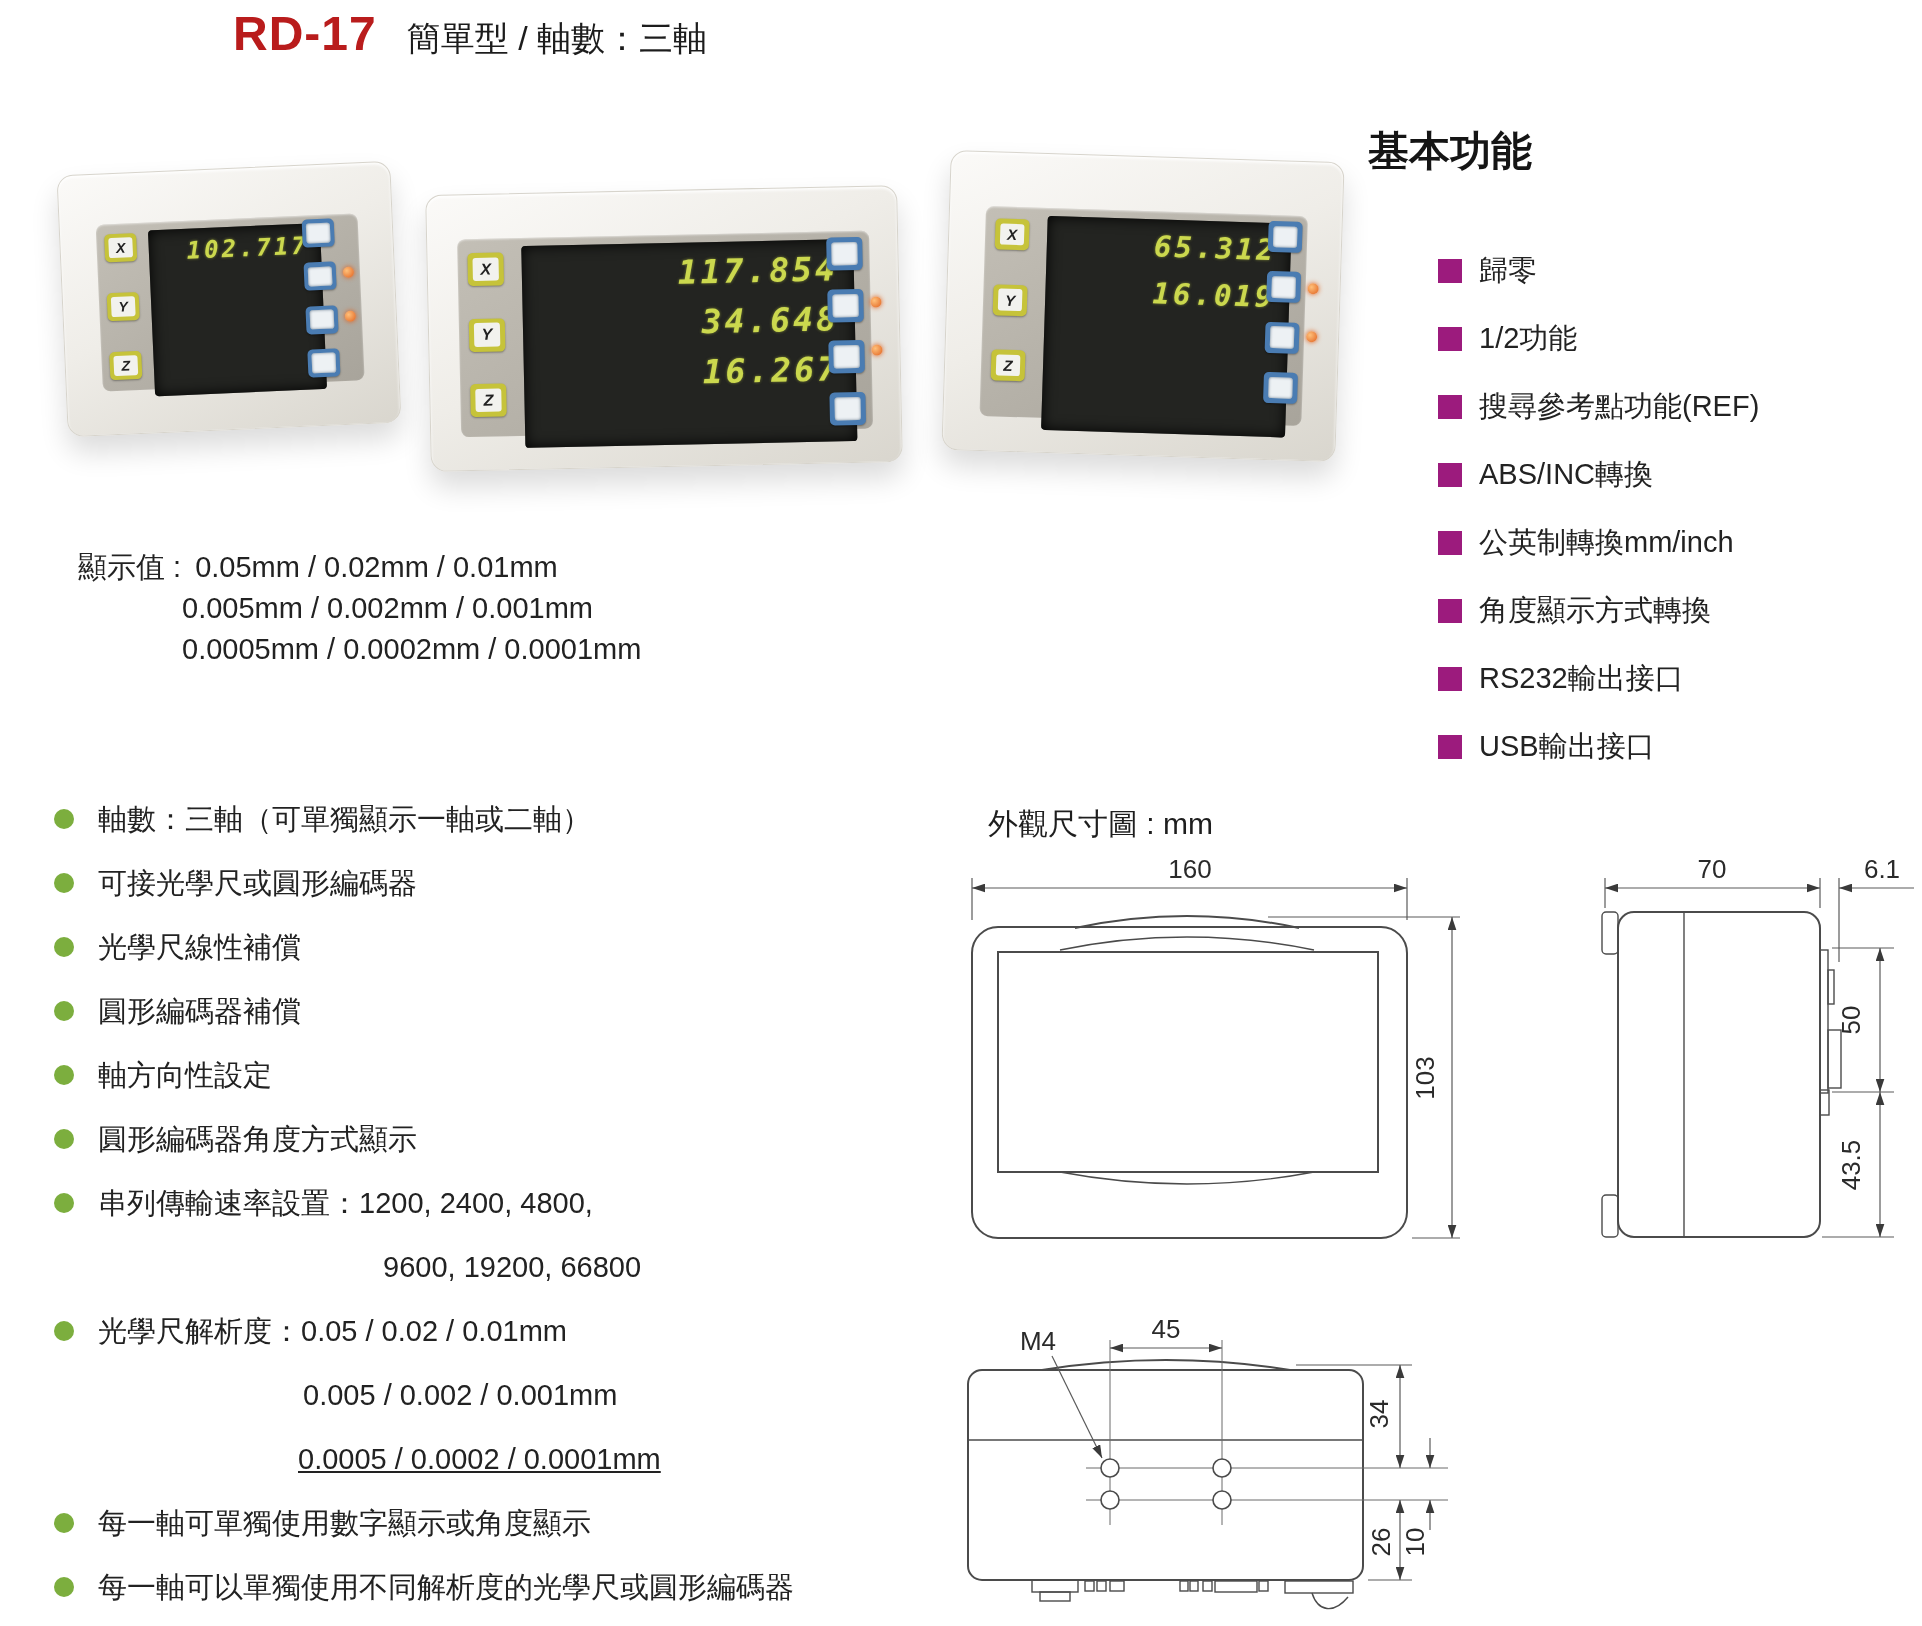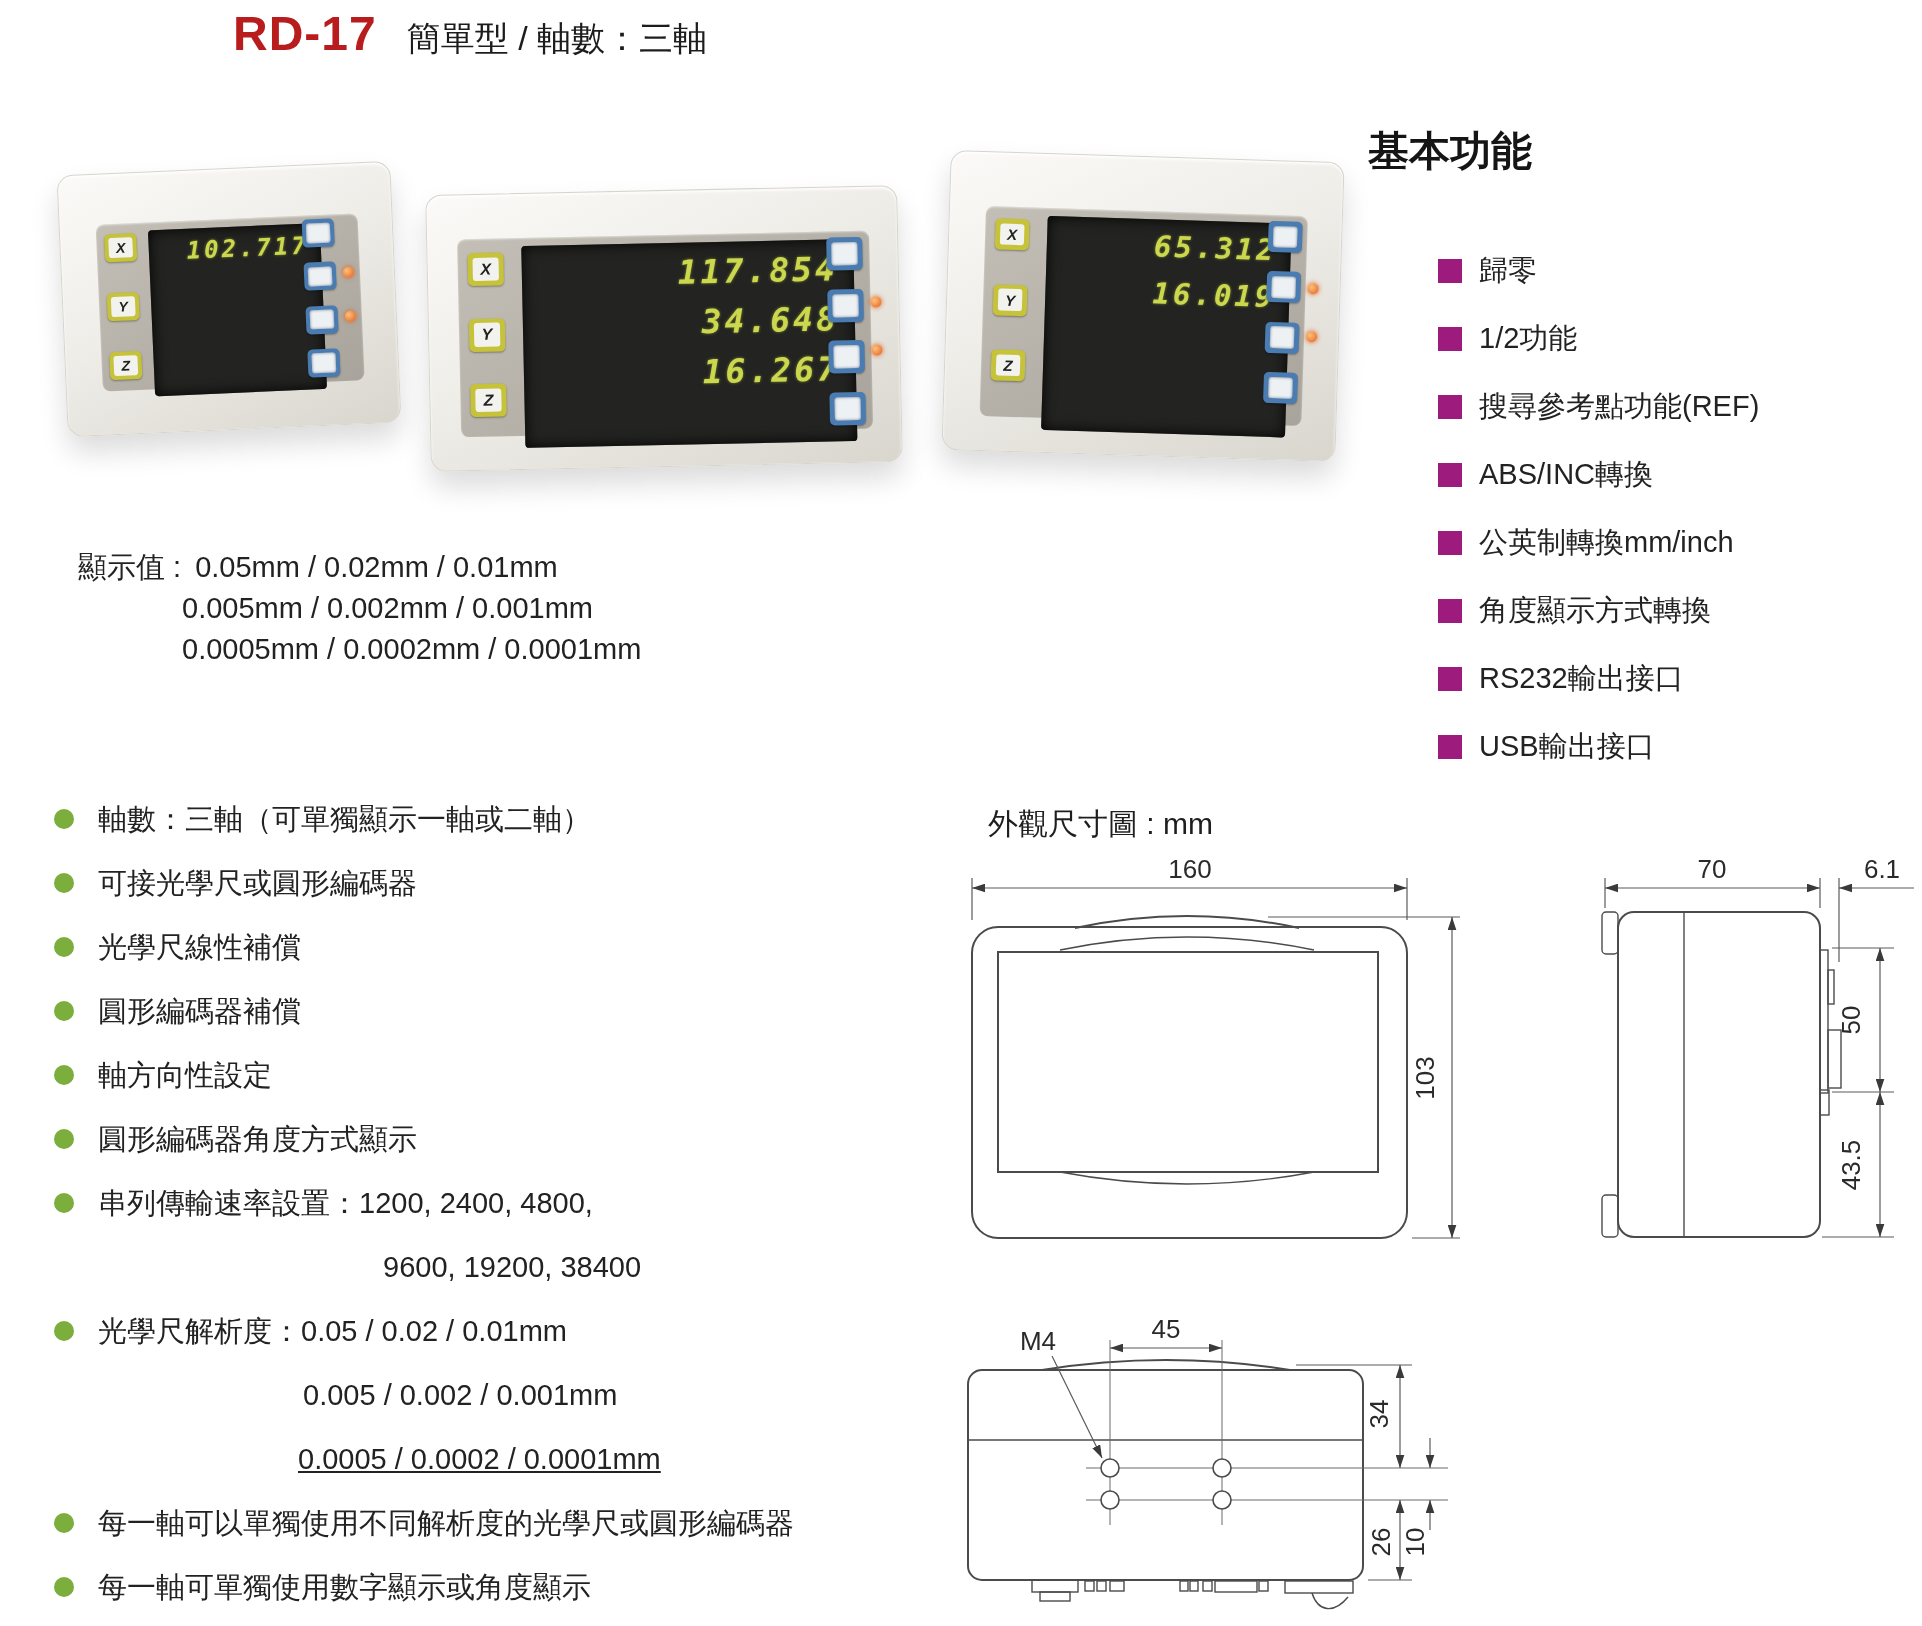--- a/index.html
+++ b/index.html
@@ -271,37 +271,37 @@
       <span class="dot"></span>
       <div><span>軸方向性設定</span></div>
     </div>
   <div class="feat">
       <span class="dot"></span>
       <div><span>圓形編碼器角度方式顯示</span></div>
     </div>
   <div class="feat">
       <span class="dot"></span>
     <div><span>串列傳輸速率設置：1200, 2400, 4800,</span>
-      <div class="cont ind-a">9600, 19200, 38400</div>
+      <div class="cont ind-a">9600, 19200, 66800</div>
     </div>
   </div>
   <div class="feat">
       <span class="dot"></span>
     <div><span>光學尺解析度：0.05 / 0.02 / 0.01mm</span>
       <div class="cont ind-b">0.005 / 0.002 / 0.001mm</div>
       <div class="cont ind-c">0.0005 / 0.0002 / 0.0001mm</div>
     </div>
   </div>
   <div class="feat">
       <span class="dot"></span>
+      <div><span>每一軸可單獨使用數字顯示或角度顯示</span></div>
+    </div>
+  <div class="feat">
+      <span class="dot"></span>
       <div><span>每一軸可以單獨使用不同解析度的光學尺或圓形編碼器</span></div>
-    </div>
-  <div class="feat">
-      <span class="dot"></span>
-      <div><span>每一軸可單獨使用數字顯示或角度顯示</span></div>
     </div>
 </div>
 
 <div class="dim-title">外觀尺寸圖 : mm</div>
 
 <svg class="draw" width="1922" height="1626" viewBox="0 0 1922 1626">
   <defs>
     <marker id="arw" viewBox="0 0 12 8" markerWidth="13" markerHeight="9" refX="12" refY="4" orient="auto-start-reverse" markerUnits="userSpaceOnUse">
       <path d="M0,0 L12,4 L0,8 Z" fill="#3a3a3a"></path>
     </marker>

